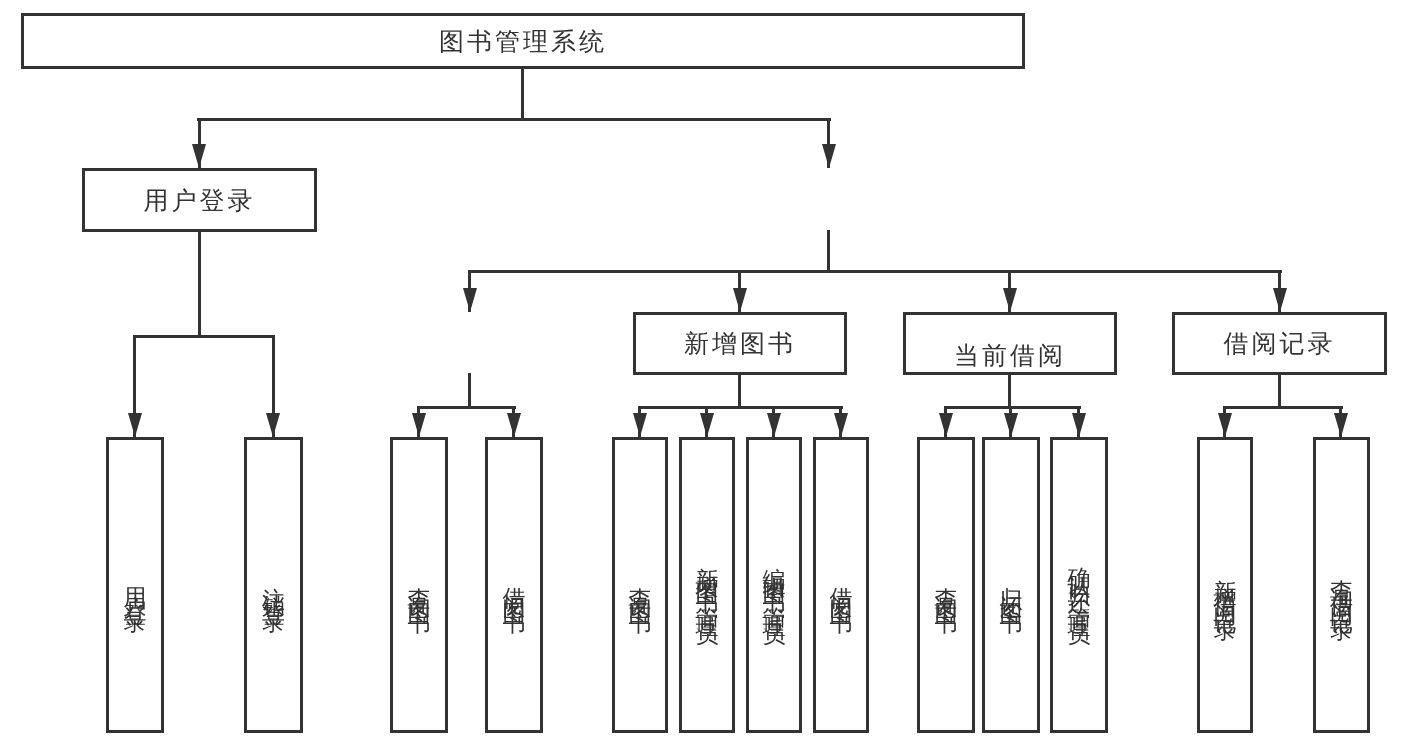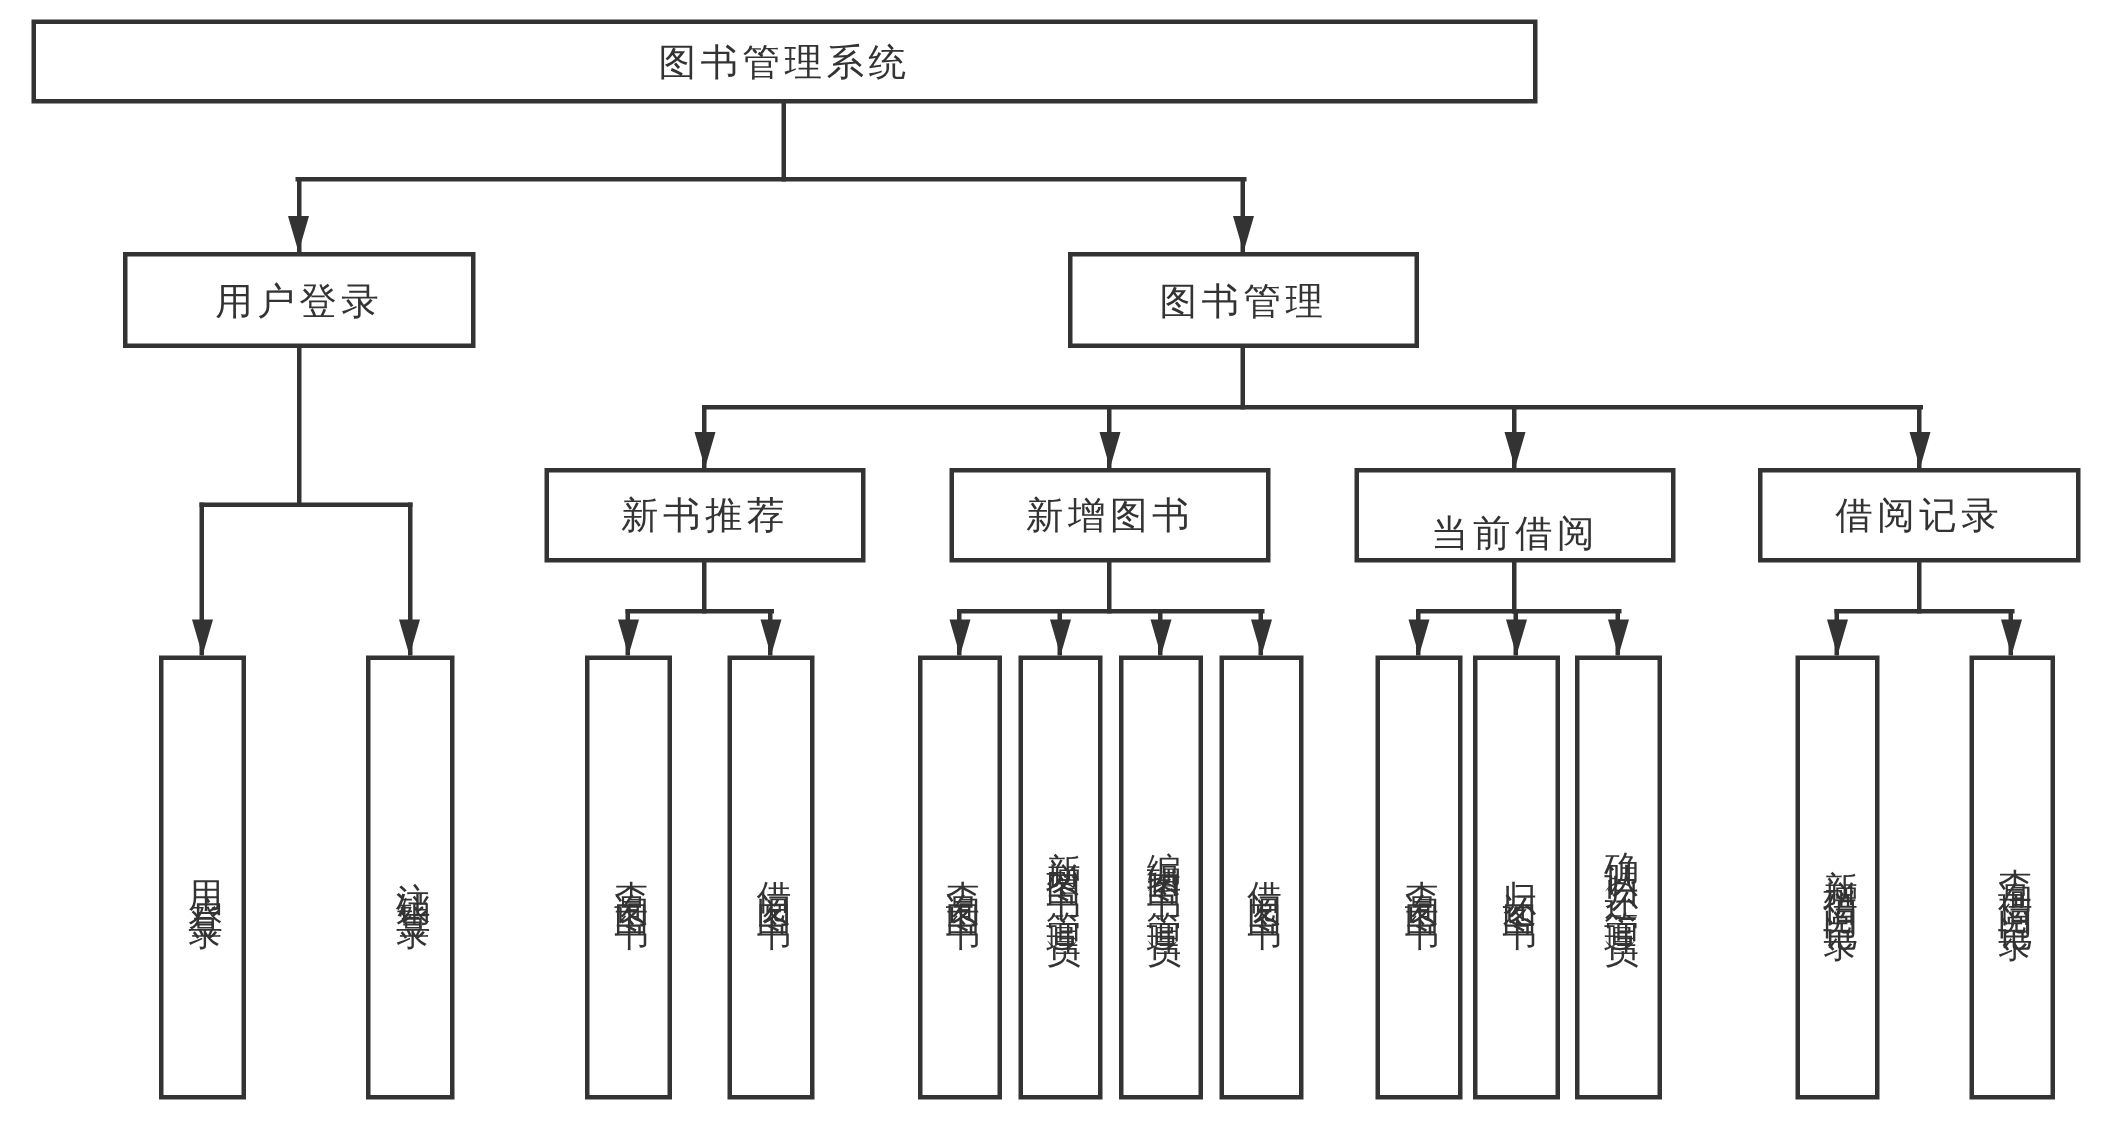--- a/index.html
+++ b/index.html
@@ -1,20 +1,20 @@
 <!DOCTYPE html>
 <html><head>
 <meta charset="utf-8">
 <style>
   html,body{margin:0;padding:0;background:#ffffff;}
   #canvas{
     position:relative;
     width:1405px;height:747px;
     background:#ffffff;
-    font-family:Liberation Mono, monospace;
+    font-family:Liberation Sans, sans-serif;
     color:#333333;
     overflow:hidden;
   }
   .box{
     position:absolute;
     border:3px solid #333333;
     background:#ffffff;
     box-sizing:border-box;
     display:flex;align-items:center;justify-content:center;
   }
@@ -57,27 +57,21 @@
 
 <div id="canvas">
 
   <div class="box horiz" style="left:21px;top:13px;width:1004px;height:56px;">
     <span>图书管理系统</span>
   </div>
 
   <div class="box horiz" style="left:82px;top:168px;width:235px;height:64px;">
     <span>用户登录</span>
   </div>
-  <div class="box horiz" style="left:712px;top:168px;width:234px;height:64px;">
-    <span>图书管理</span>
-  </div>
 
-  <div class="box horiz" style="left:363px;top:312px;width:214px;height:63px;">
-    <span>新书推荐</span>
-  </div>
   <div class="box horiz" style="left:633px;top:312px;width:214px;height:63px;">
     <span>新增图书</span>
   </div>
   <div class="box horiz" style="left:903px;top:312px;width:214px;height:63px;align-items:flex-end;">
     <span>当前借阅</span>
   </div>
   <div class="box horiz" style="left:1172px;top:312px;width:215px;height:63px;">
     <span>借阅记录</span>
   </div>
 

